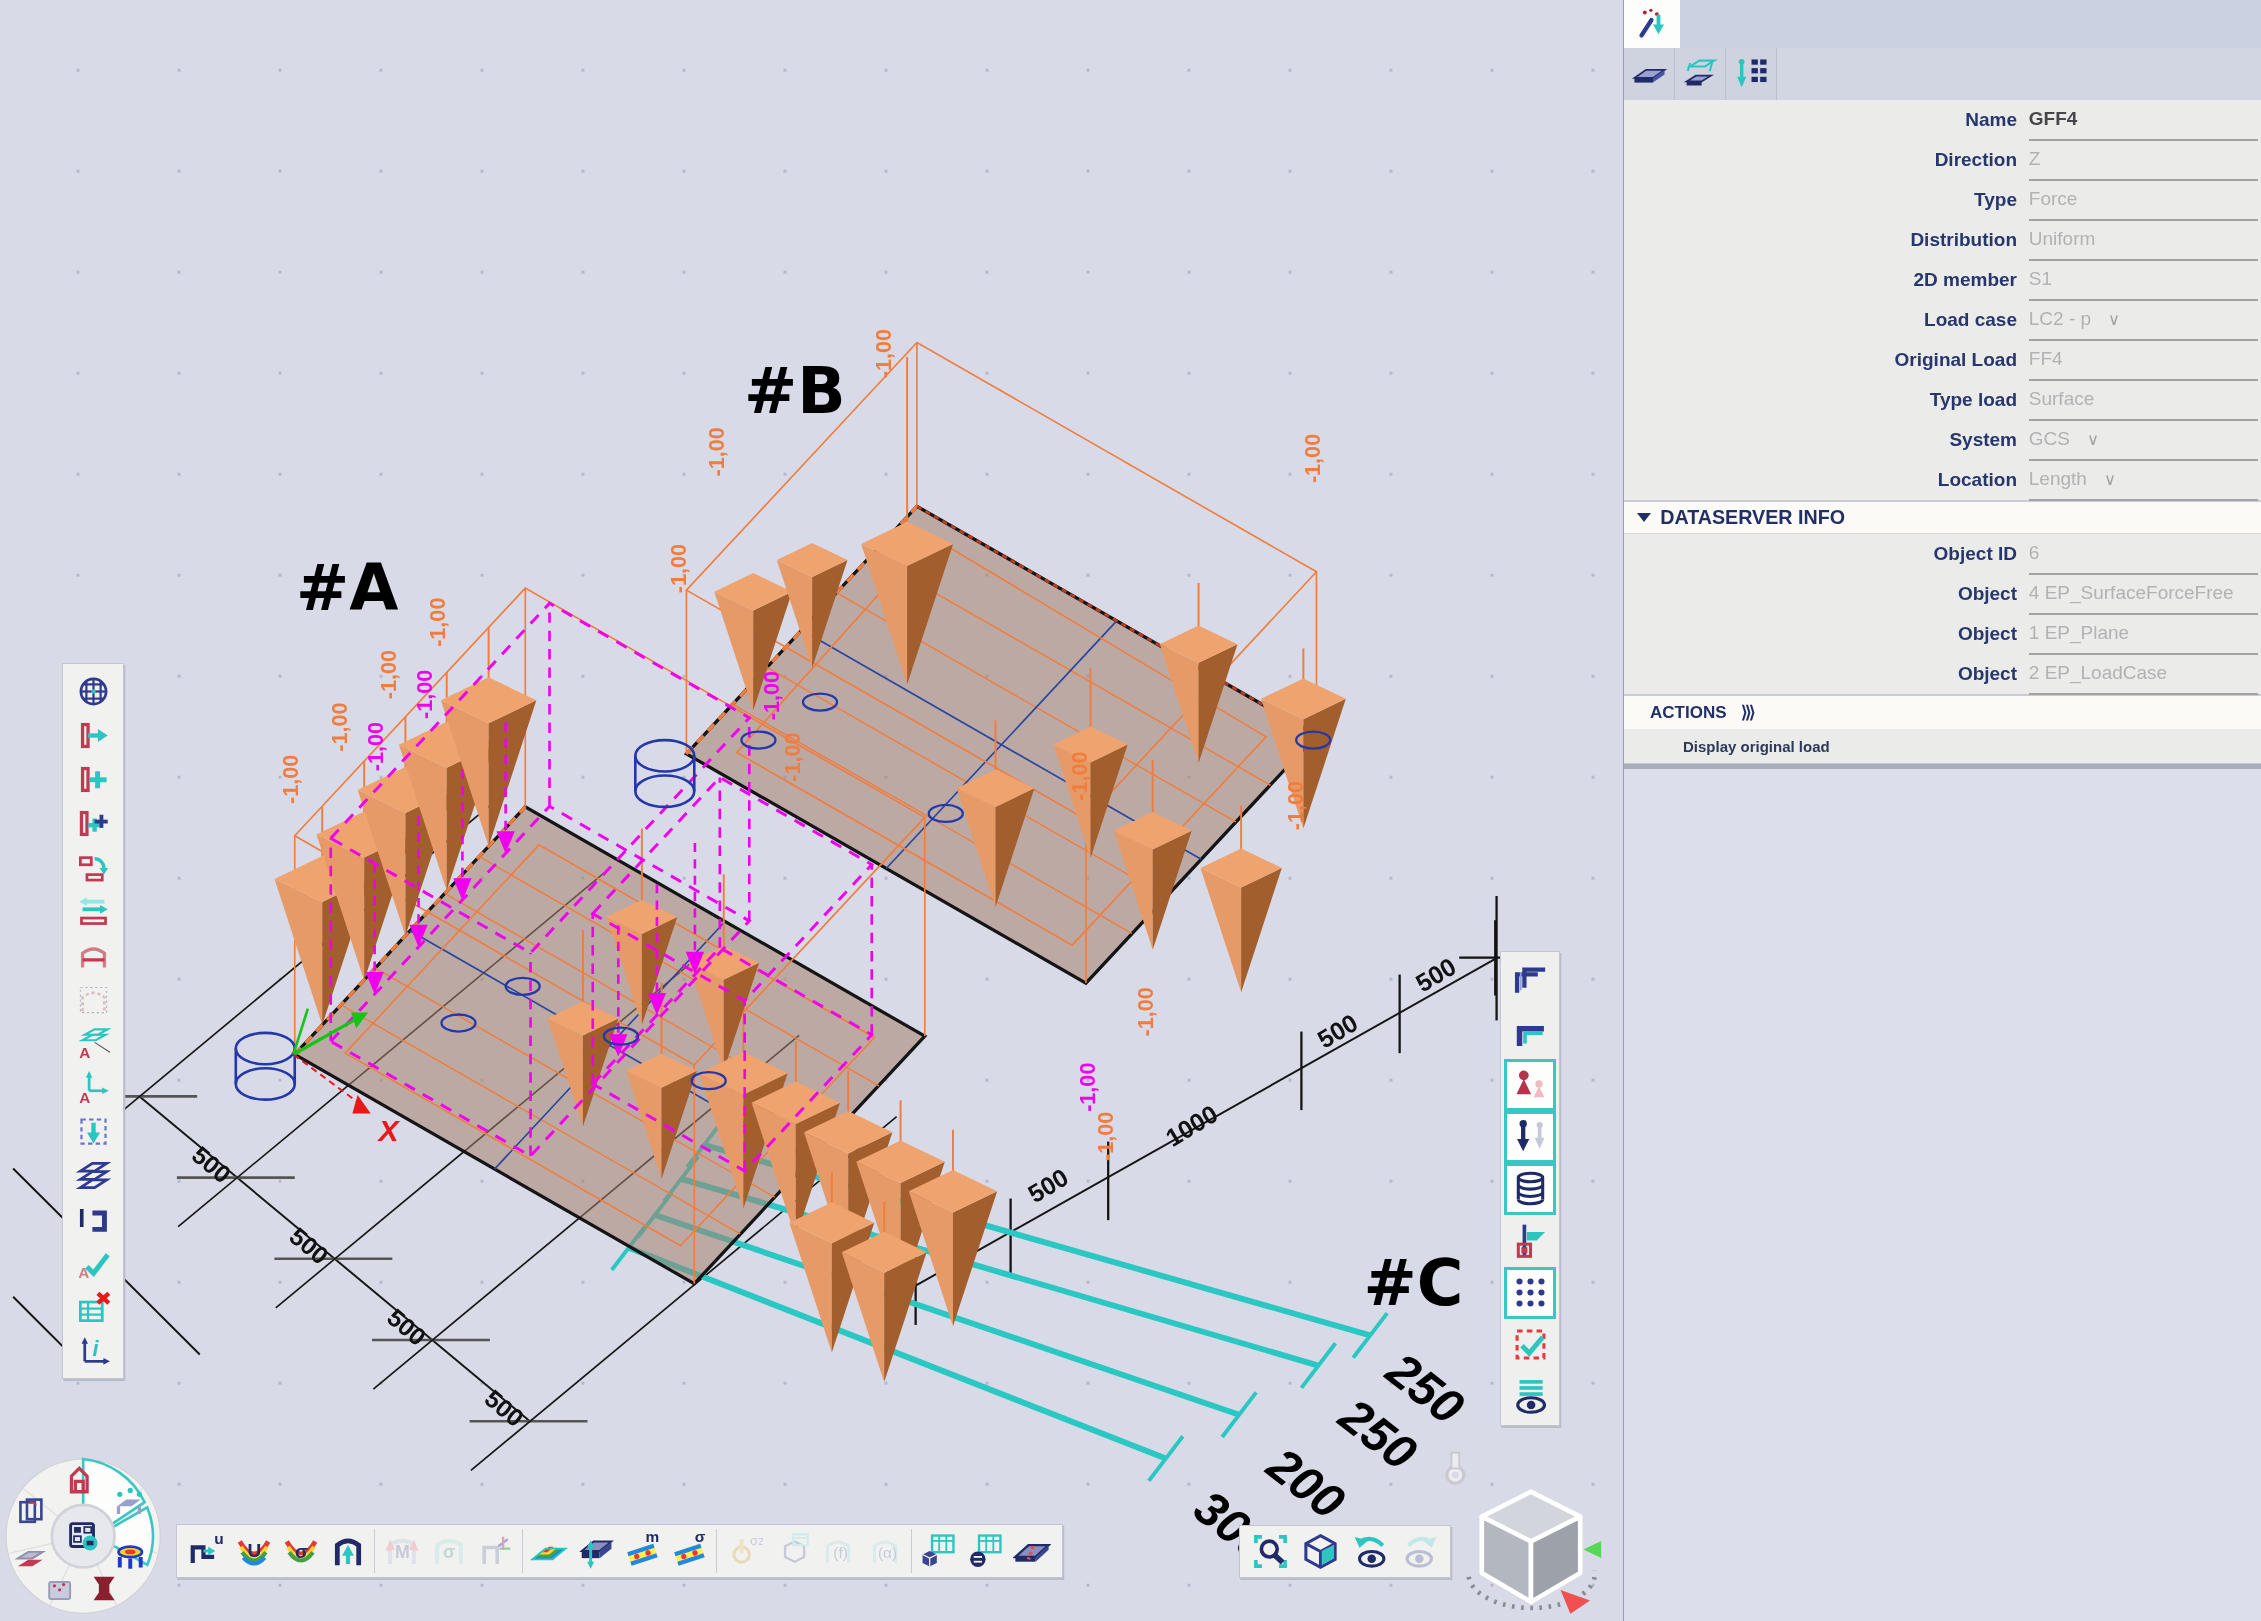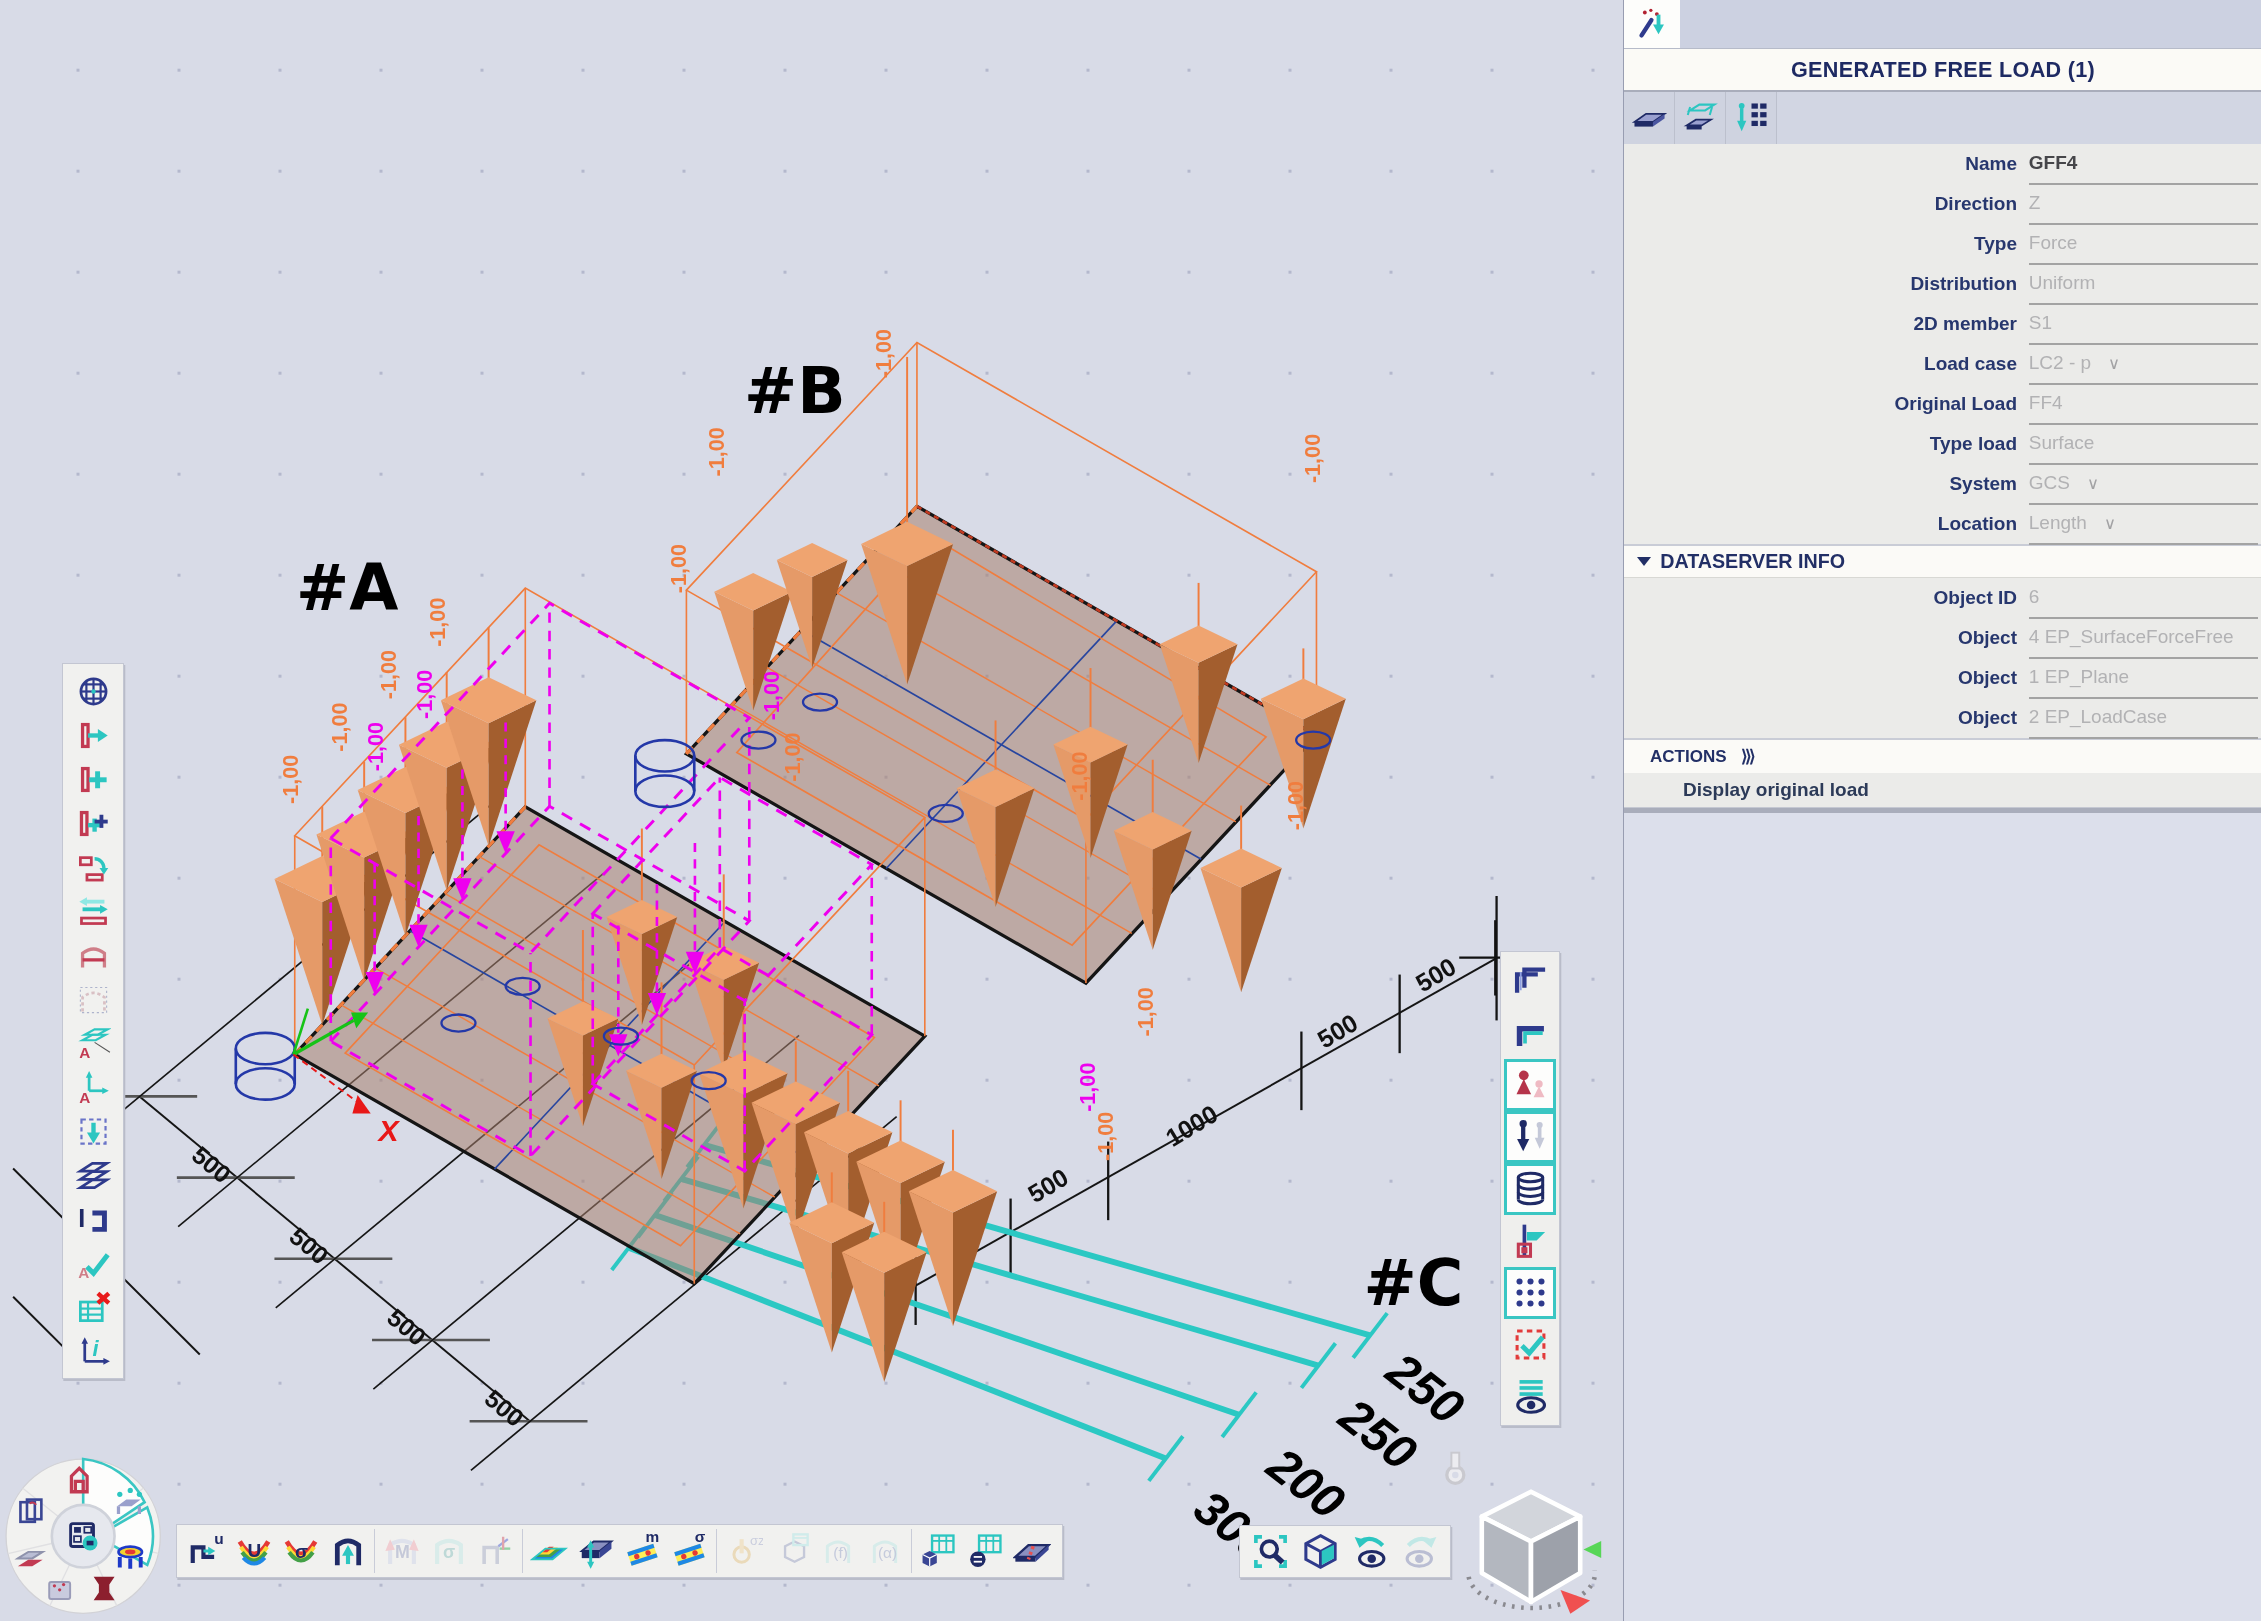--- a/index.html
+++ b/index.html
@@ -43,21 +43,21 @@
     color:#222f66;font-weight:bold;font-size:19.7px;border-top:2px solid #c9ccd6;
     border-bottom:1.3px solid #d8d8d4;}
   .tri{width:0;height:0;border:7.2px solid transparent;border-top:9.8px solid #222f66;
     margin:7.9px 9.2px 0 13px;}
   .sub-header{height:30px;background:#fbfaf7;border-left:5.2px solid #b9b9b7;padding-left:30px;
     display:flex;align-items:center;color:#25346b;font-weight:bold;font-size:18.3px;}
   .actions-row{height:33px;background:#fbfaf7;display:flex;align-items:center;padding-left:26px;
     color:#222f66;font-weight:bold;font-size:17px;border-top:2px solid #c9ccd6;}
   .chev{margin-left:14.4px;letter-spacing:-2.6px;font-weight:bold;}
   .action-item{height:34px;background:#ebebe9;display:flex;align-items:center;padding-left:59px;
-    color:#2c3a58;font-weight:bold;font-size:19px;}
+    color:#2c3a58;font-weight:bold;font-size:15px;}
   .panel-end{height:5.2px;background:#a9adbb;border-top:1.3px solid #c5c8d2;}
 </style>
 </head>
 <body>
 <div id="root">
 
   <div id="viewport">
     <svg id="scene" width="1623" height="1621" viewBox="0 0 2478 2475">
         <g>
           <line x1="20" y1="1784" x2="305" y2="2068" stroke="#151515" stroke-width="3"></line>
@@ -844,21 +844,20 @@
                 <circle cx="18" cy="10" r="3.5" fill="#b22030"></circle>
                 <circle cx="29" cy="6" r="3" fill="#b22030"></circle>
                 <circle cx="40" cy="13" r="3.5" fill="#b22030"></circle>
                 <line x1="43" y1="14" x2="43" y2="36" stroke="#2cc6c1" stroke-width="7"></line>
                 <path d="M33 32 L43 50 L53 32 Z" fill="#2cc6c1"></path>
               </svg>
             </div>
           </span>
       </div>
     </div>
-    <div class="ttl">GENERATED FREE LOAD (1)</div>
     <div class="ptoolbar" id="panel-toolbar">
         <div class="ptool">
           <div class="tbtn">
             <svg width="37" height="37" viewBox="0 0 64 64">
               <path d="M6 38 L26 24 H58 L38 38 Z" fill="#9aa0d0" stroke="#1f2a66" stroke-width="3"></path>
               <path d="M6 38 H38 V46 H6 Z" fill="#1f2a66"></path>
               <path d="M38 38 L58 24 V32 L38 46 Z" fill="#4a55a0"></path>
             </svg>
           </div>
         </div>

